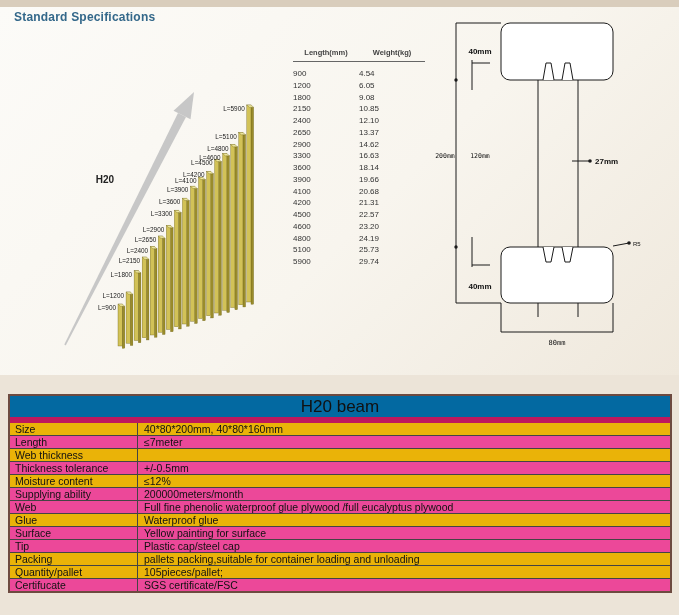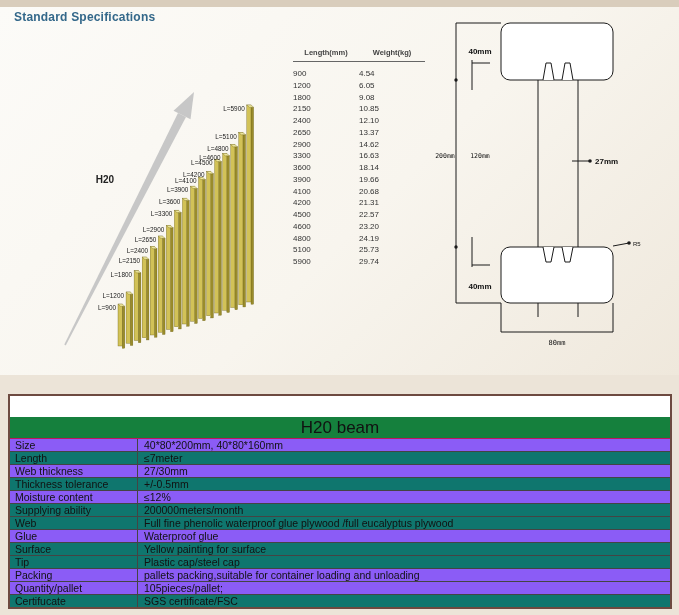--- a/index.html
+++ b/index.html
@@ -27,26 +27,26 @@
   .wt-cell{flex:1;text-align:left;}
   
   .chart-svg{position:absolute;left:52px;top:80px;}
   .draw-svg{position:absolute;left:432px;top:10px;}
   
   .spec-table{
     position:absolute;left:8px;top:394px;width:660px;
     border:2px solid #6d4a40;background:#fff;color:#111;
   }
   .spec-header{
-    height:21px;line-height:21px;background:#15803d;text-align:center;
-    font-size:17px;border-bottom:1px solid #be185d;margin-top:21px;
-  }
-  .spec-row{display:flex;height:12px;line-height:12px;border-bottom:1px solid #444;font-size:10.5px;background:#8b5cf6;}
+    height:21px;line-height:21px;background:#0369a1;text-align:center;
+    font-size:17px;border-bottom:6px solid #be185d;
+  }
+  .spec-row{display:flex;height:12px;line-height:12px;border-bottom:1px solid #444;font-size:10.5px;background:#eab308;}
   .spec-row:last-child{border-bottom:none;}
-  .spec-row.alt{background:#0f766e;}
+  .spec-row.alt{background:#ec4899;}
   .spec-label{width:128px;border-right:1px solid #444;padding-left:5px;box-sizing:border-box;}
   .spec-value{flex:1;padding-left:6px;}
   text{font-family:"Liberation Sans",sans-serif;}
   .mono{font-family:"DejaVu Sans Mono",monospace;}
 </style>
 </head>
 <body>
 
 <div class="top-strip"></div>
 <div class="panel"></div>
@@ -300,21 +300,20 @@
       <div class="spec-row">
         <div class="spec-label">Size</div>
         <div class="spec-value">40*80*200mm, 40*80*160mm</div>
       </div>
       <div class="spec-row alt">
         <div class="spec-label">Length</div>
         <div class="spec-value">≤7meter</div>
       </div>
       <div class="spec-row">
         <div class="spec-label">Web thickness</div>
-        <div class="spec-value">27/30mm</div>
       </div>
       <div class="spec-row alt">
         <div class="spec-label">Thickness tolerance</div>
         <div class="spec-value">+/-0.5mm</div>
       </div>
       <div class="spec-row">
         <div class="spec-label">Moisture content</div>
         <div class="spec-value">≤12%</div>
       </div>
       <div class="spec-row alt">

